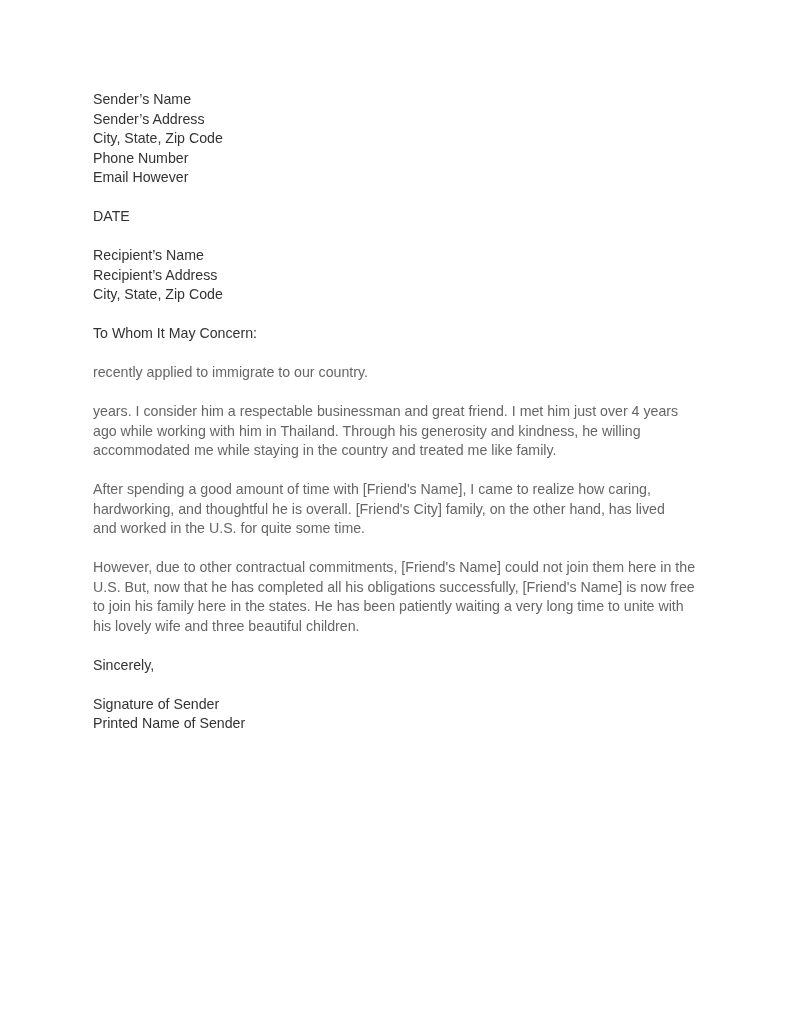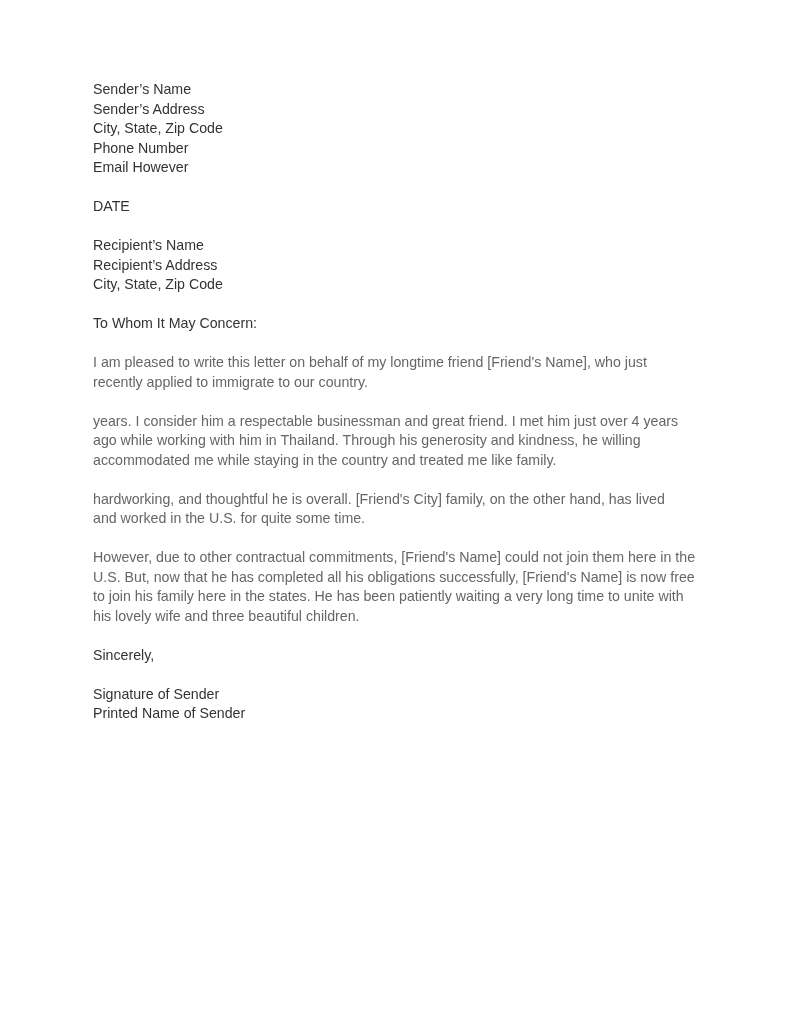--- a/index.html
+++ b/index.html
@@ -1,18 +1,18 @@
 <!DOCTYPE html>
 <html><head>
 <meta charset="utf-8">
 <style>
   html, body { margin: 0; padding: 0; background: #ffffff; }
   body { width: 790px; height: 1022px; position: relative; overflow: hidden; }
   .page {
-    position: absolute; left: 93px; top: 80px; width: 640px;
+    position: absolute; left: 93px; top: 90px; width: 640px;
     font-family: "Liberation Sans", sans-serif;
     font-size: 14.2px; line-height: 19.5px;
   }
   .dark { color: #333333; }
   .gray { color: #666666; }
   .line { display: block; white-space: nowrap; }
   .block { margin: 0 0 19.5px 0; }
   p.para { margin: 0 0 19.5px 0; white-space: normal; }
 </style>
 </head>
@@ -37,29 +37,29 @@
     <span class="line">Recipient’s Address</span>
     <span class="line">City, State, Zip Code</span>
   </div>
 
   <div class="block dark">
     <span class="line">To Whom It May Concern:</span>
   </div>
 
   <div class="gray">
     <p class="para">
-      <span class="line">I am pleased to write this letter on behalf of my longtime friend [Friend's Name], who just</span>
       <span class="line">recently applied to immigrate to our country.</span>
     </p>
     <p class="para">
       <span class="line">years. I consider him a respectable businessman and great friend. I met him just over 4 years</span>
       <span class="line">ago while working with him in Thailand. Through his generosity and kindness, he willing</span>
       <span class="line">accommodated me while staying in the country and treated me like family.</span>
     </p>
     <p class="para">
+      <span class="line">After spending a good amount of time with [Friend's Name], I came to realize how caring,</span>
       <span class="line">hardworking, and thoughtful he is overall. [Friend's City] family, on the other hand, has lived</span>
       <span class="line">and worked in the U.S. for quite some time.</span>
     </p>
     <p class="para">
       <span class="line">However, due to other contractual commitments, [Friend's Name] could not join them here in the</span>
       <span class="line">U.S. But, now that he has completed all his obligations successfully, [Friend's Name] is now free</span>
       <span class="line">to join his family here in the states. He has been patiently waiting a very long time to unite with</span>
       <span class="line">his lovely wife and three beautiful children.</span>
     </p>
   </div>

